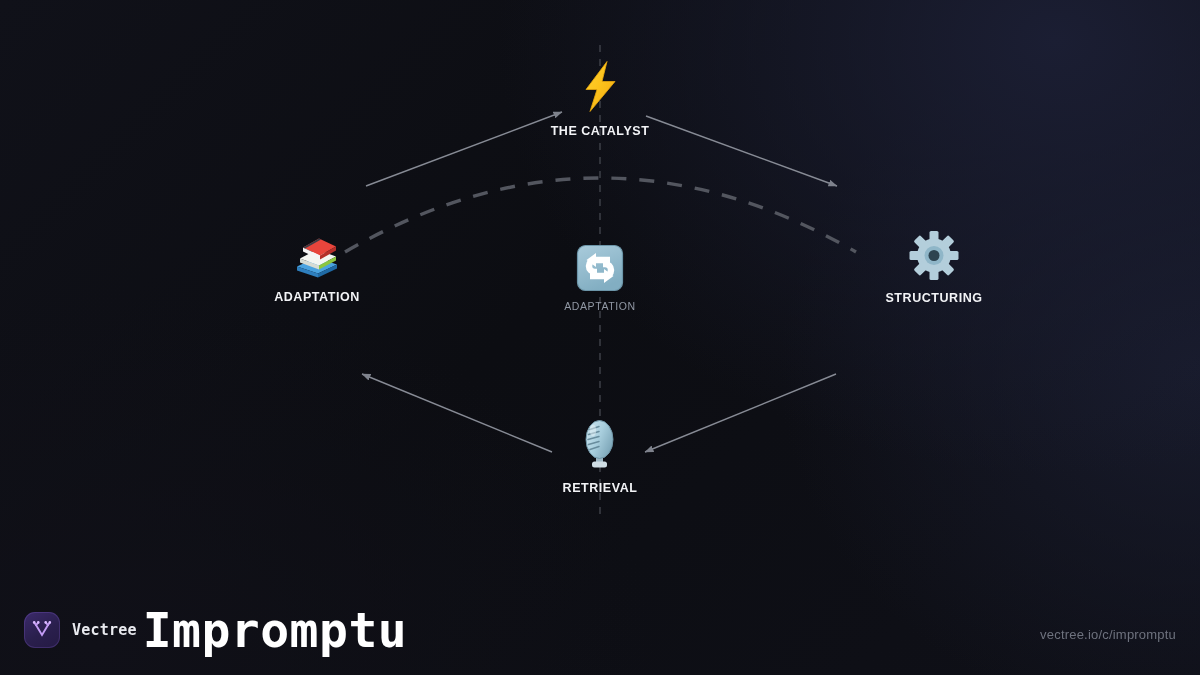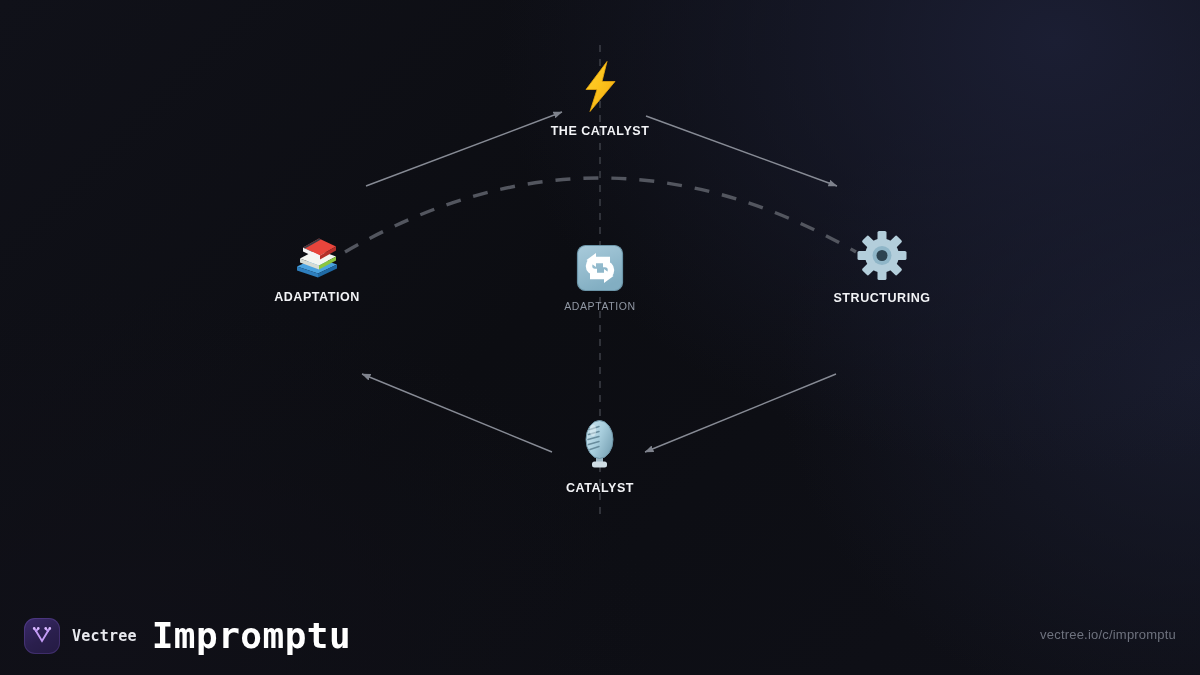--- a/index.html
+++ b/index.html
@@ -88,26 +88,25 @@
   }
   #brand-name {
     font-family: "DejaVu Sans Mono", "Liberation Mono", monospace;
     font-size: 15px;
     font-weight: bold;
     color: #e8e9ee;
     letter-spacing: 0.2px;
   }
   #brand-title {
     font-family: "DejaVu Sans Mono", "Liberation Mono", monospace;
-    font-size: 36px;
+    font-size: 48px;
     font-weight: bold;
     color: #ffffff;
     letter-spacing: 0.5px;
     line-height: 1.05;
-    margin-left: 9px;
   }
   #brand-url {
     position: absolute;
     right: 24px;
     bottom: 33px;
     font-family: Liberation Sans, sans-serif;
     font-size: 13px;
     color: #6e727e;
     letter-spacing: 0.2px;
   }
@@ -186,21 +185,21 @@
         <rect x="1.5" y="1.5" width="45" height="45" rx="8" fill="url(#adaptg)" stroke="#6c95a8" stroke-width="1.2"></rect>
         <path d="M34 16 H19 a6 6 0 0 0 0 12 h2" fill="none" stroke="#ffffff" stroke-width="6.5" stroke-linecap="butt"></path>
         <polygon points="20,9 20,23 10.5,16" fill="#ffffff"></polygon>
         <path d="M14 32 H29 a6 6 0 0 0 0 -12 h-2" fill="none" stroke="#ffffff" stroke-width="6.5" stroke-linecap="butt"></path>
         <polygon points="28,25 28,39 37.5,32" fill="#ffffff"></polygon>
       </svg>
     </span>
     <span class="node-label">ADAPTATION</span>
   </div>
 
-  <div class="node" style="left:882px; top:267px;">
+  <div class="node" style="left:934px; top:267px;">
     <span class="node-icon">
       <svg class="icon-svg" width="52" height="52" viewBox="0 0 52 52">
         <g fill="#b3cedb">
           <circle cx="26" cy="26" r="17"></circle>
           <rect x="21.5" y="1.5" width="9" height="12" rx="1.6"></rect>
           <rect x="21.5" y="38.5" width="9" height="12" rx="1.6"></rect>
           <rect x="1.5" y="21.5" width="12" height="9" rx="1.6"></rect>
           <rect x="38.5" y="21.5" width="12" height="9" rx="1.6"></rect>
           <rect x="21.5" y="1.5" width="9" height="12" rx="1.6" transform="rotate(45 26 26)"></rect>
           <rect x="21.5" y="38.5" width="9" height="12" rx="1.6" transform="rotate(45 26 26)"></rect>
@@ -230,21 +229,21 @@
         <g stroke="#5d8192" stroke-width="1.5" stroke-linecap="round" opacity="0.85">
           <line x1="13" y1="12" x2="22" y2="9"></line>
           <line x1="11.5" y1="17" x2="22" y2="14"></line>
           <line x1="11" y1="22" x2="22" y2="19"></line>
           <line x1="11.5" y1="27" x2="22" y2="24"></line>
           <line x1="13" y1="32" x2="22" y2="29"></line>
         </g>
         <ellipse cx="16" cy="13" rx="3.2" ry="6" fill="#e8f3f8" opacity="0.5"></ellipse>
       </svg>
     </span>
-    <span class="node-label">CATALYST</span>
+    <span class="node-label">RETRIEVAL</span>
   </div>
 
   <div id="brand">
     <div id="brand-row">
       <div id="brand-logo">
         <svg width="22" height="22" viewBox="0 0 22 22">
           <g stroke="#c39bf5" stroke-width="1.9" stroke-linecap="round" fill="none">
             <path d="M5 6 L11 16 L17 6"></path>
             <path d="M5 6 L3.2 3.6"></path>
             <path d="M5 6 L7.2 3.6"></path>

